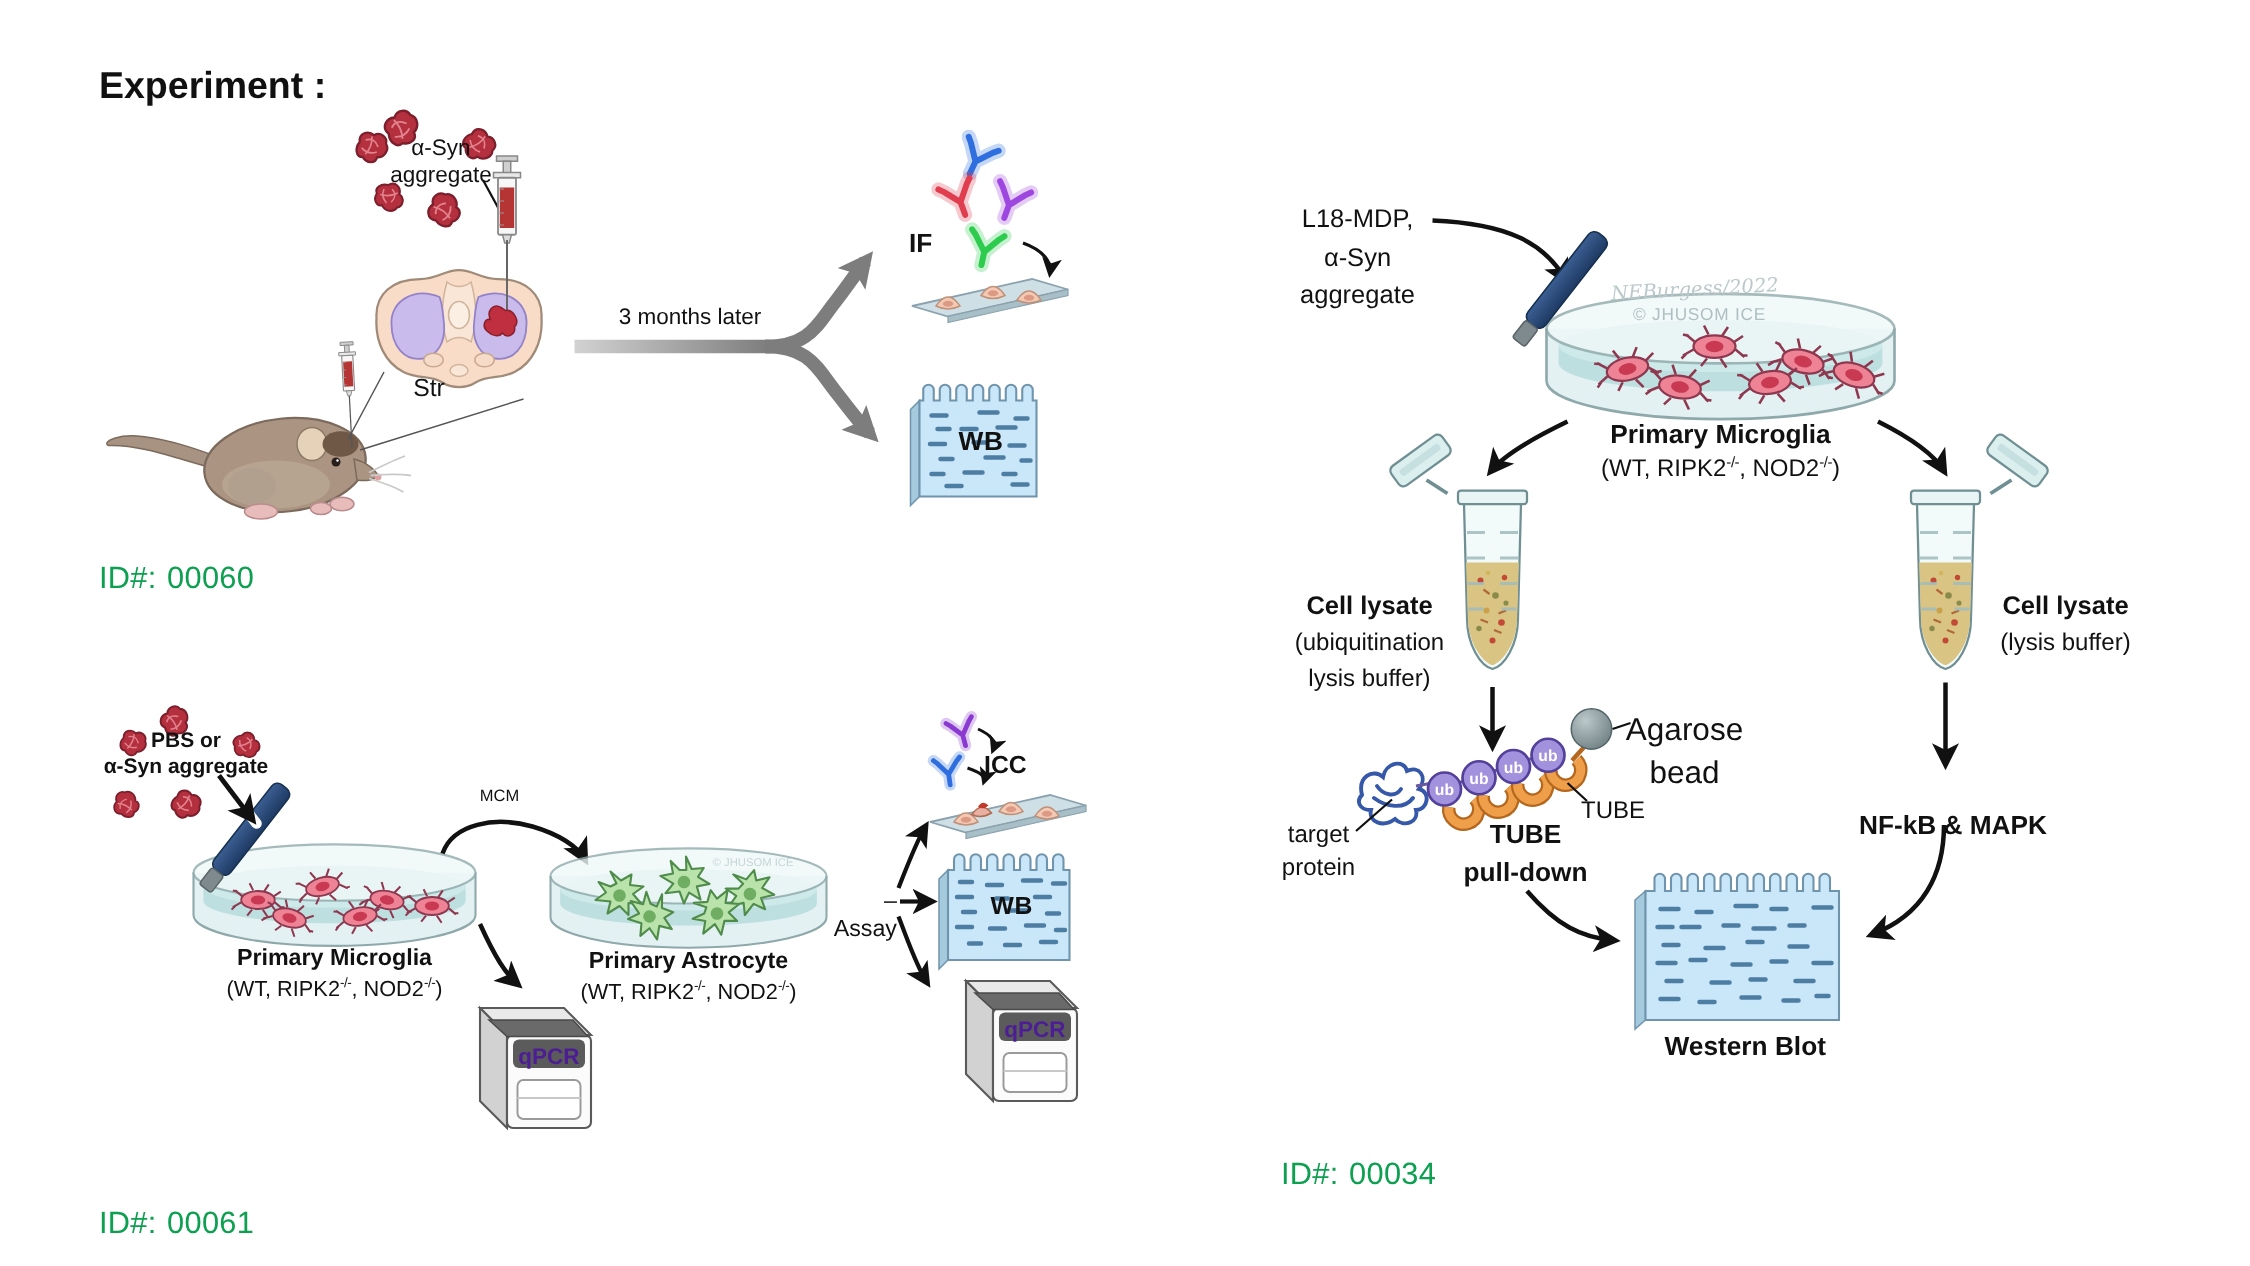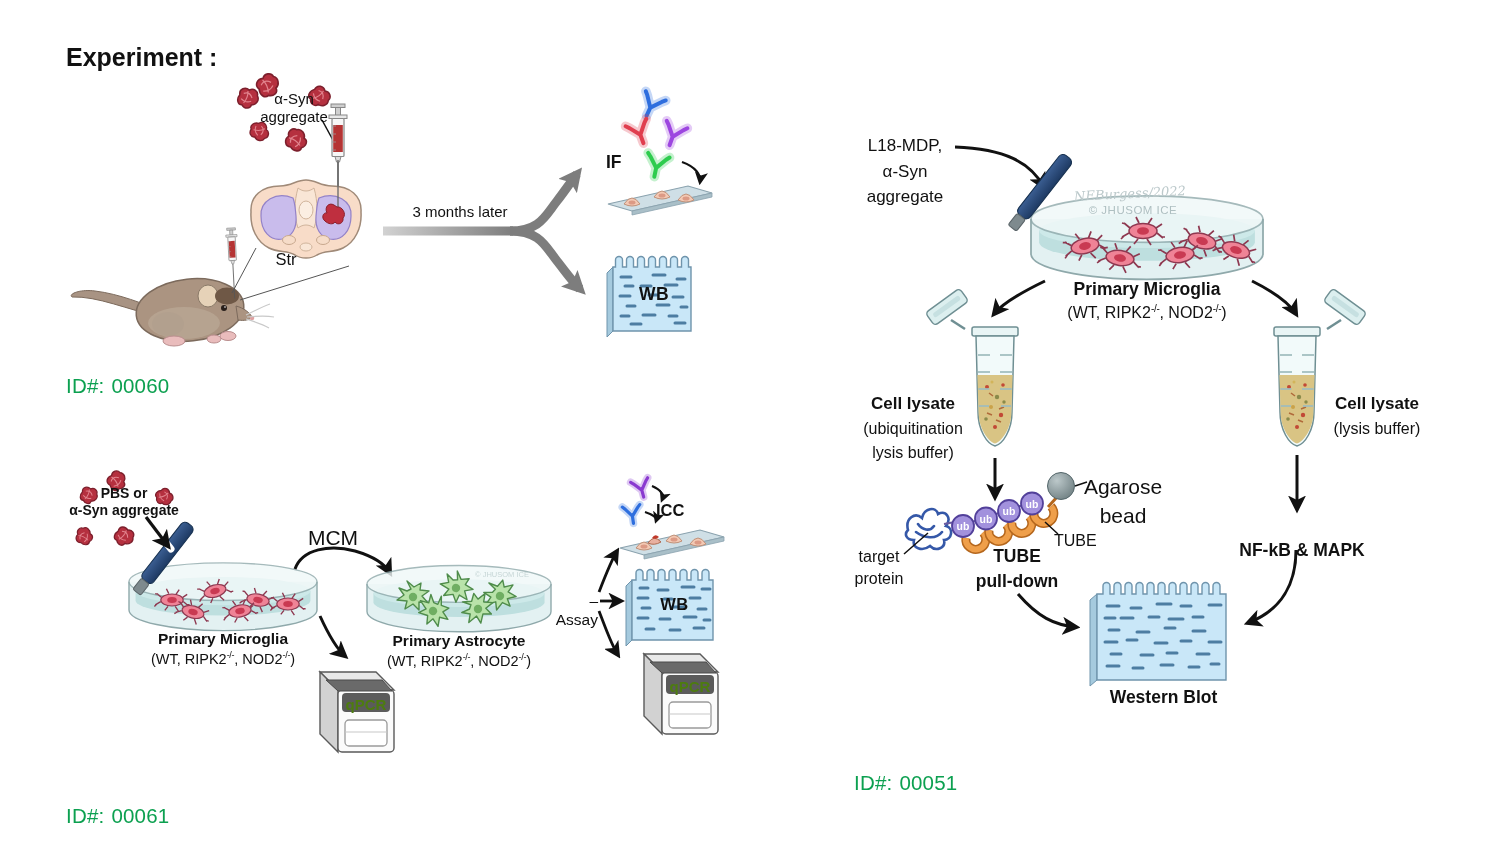--- a/index.html
+++ b/index.html
@@ -8,21 +8,21 @@
   #art{position:absolute;left:0;top:0;}
   .lbl{position:absolute;color:#111;font-family:"Liberation Sans",sans-serif;line-height:1.22;}
   .c{text-align:center;}
   .b{font-weight:bold;}
   .id{color:#0ca050;font-weight:normal;font-size:20.5px;letter-spacing:.2px;}
   .id .val{margin-left:7px;}
   .geno{font-size:14.5px;}
   .geno sup{font-size:9px;letter-spacing:-.3px;}
   .geno3{font-size:16px;}
   .geno3 sup{font-size:10px;letter-spacing:-.3px;}
-  .white{color:#4d7c0f;}
+  .white{color:#4c1d95;}
   .wm-sig{font-family:"DejaVu Serif",serif;font-style:italic;color:#bcc9cb;font-size:13px;transform:rotate(-3deg);}
   .wm-credit{color:#aebfc1;font-size:11.5px;letter-spacing:.5px;}
   .wm-tiny{color:#c6d6d6;font-size:7.5px;}
 </style>
 </head>
 <body>
 
 <div id="stage">
 
 <svg id="art" width="1500" height="844" viewBox="0 0 1500 844">
@@ -333,21 +333,21 @@
 <div class="lbl c" style="left:268px;top:213px;width:36px;font-size:16.5px;margin-top:36px;">Str</div>
 <div class="lbl c" style="left:400px;top:203px;width:120px;font-size:15px;">3 months later</div>
 <div class="lbl b" style="left:606px;top:152px;font-size:17.5px;">IF</div>
 <div class="lbl b c" style="left:613px;top:284px;width:82px;font-size:17.5px;letter-spacing:.5px;">WB</div>
 <div class="lbl id" style="left:66px;top:373px;"><span>ID#:</span><span class="val">00060</span></div>
 
 <div class="lbl c" style="left:57px;top:485px;width:134px;font-size:14px;font-weight:bold;">
   <div>PBS or</div>
   <div>α-Syn aggregate</div>
 </div>
-<div class="lbl c" style="left:303px;top:525px;width:60px;font-size:21px;">MCM</div>
+<div class="lbl c" style="left:303px;top:525px;width:60px;font-size:11px;">MCM</div>
 <div class="lbl b c" style="left:134px;top:630px;width:178px;font-size:15.5px;">Primary Microglia</div>
 <div class="lbl c geno" style="left:126px;top:650px;width:194px;"><span>(WT, RIPK2</span><sup>-/-</sup><span>, NOD2</span><sup>-/-</sup><span>)</span></div>
 <div class="lbl b c" style="left:368px;top:632px;width:182px;font-size:15.5px;">Primary Astrocyte</div>
 <div class="lbl c geno" style="left:358px;top:652px;width:202px;"><span>(WT, RIPK2</span><sup>-/-</sup><span>, NOD2</span><sup>-/-</sup><span>)</span></div>
 <div class="lbl b c white" style="left:338px;top:696px;width:56px;font-size:15px;">qPCR</div>
 <div class="lbl" style="left:548px;top:592px;width:50px;font-size:15.5px;text-align:right;">–Assay</div>
 <div class="lbl b" style="left:656px;top:500px;font-size:16.5px;">ICC</div>
 <div class="lbl b c" style="left:632px;top:594px;width:85px;font-size:16.5px;letter-spacing:.5px;">WB</div>
 <div class="lbl b c white" style="left:662px;top:678px;width:56px;font-size:15px;">qPCR</div>
 <div class="lbl id" style="left:66px;top:803px;text-align:center;"><span>ID#:</span><span class="val">00061</span></div>
@@ -379,15 +379,15 @@
 <div class="lbl c" style="left:841px;top:546px;width:76px;font-size:16px;line-height:1.4;">
   <div>target</div>
   <div>protein</div>
 </div>
 <div class="lbl b c" style="left:953px;top:544px;width:128px;font-size:17.5px;line-height:1.45;">
   <div>TUBE</div>
   <div>pull-down</div>
 </div>
 <div class="lbl b c" style="left:1220px;top:540px;width:164px;font-size:17.5px;">NF-kB &amp; MAPK</div>
 <div class="lbl b c" style="left:1090px;top:687px;width:147px;font-size:17.5px;">Western Blot</div>
-<div class="lbl id" style="left:854px;top:770px;"><span>ID#:</span><span class="val">00051</span></div>
+<div class="lbl id" style="left:854px;top:770px;"><span>ID#:</span><span class="val">00034</span></div>
 
 </div>
 
 </body></html>

